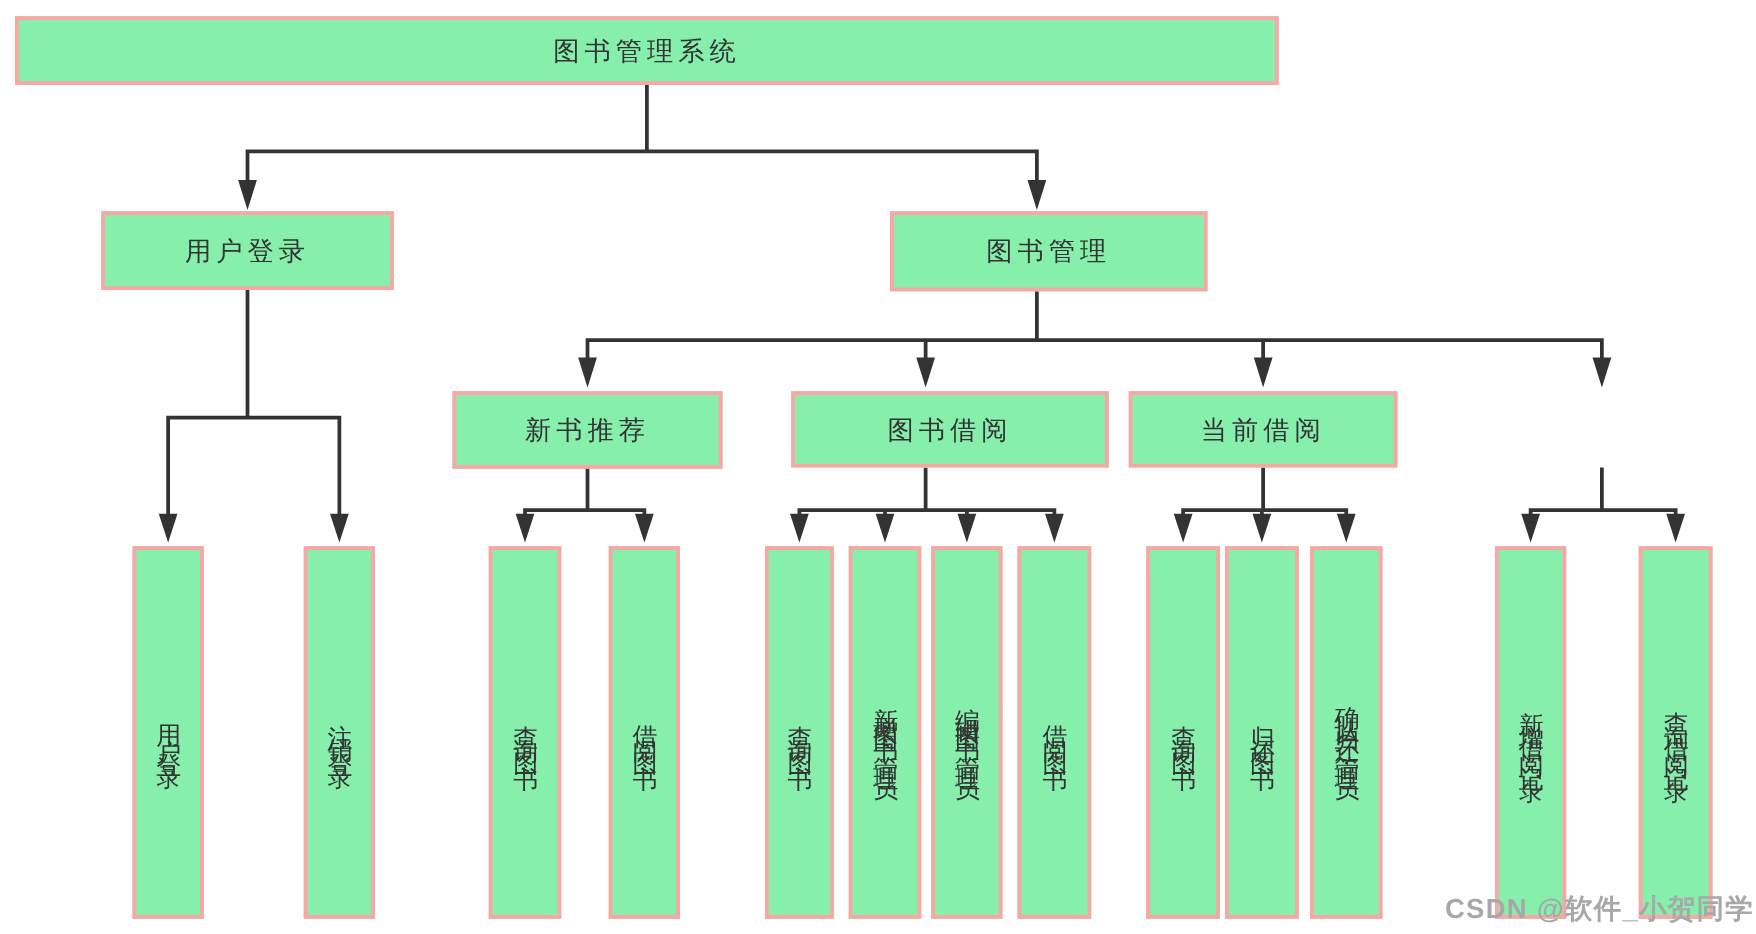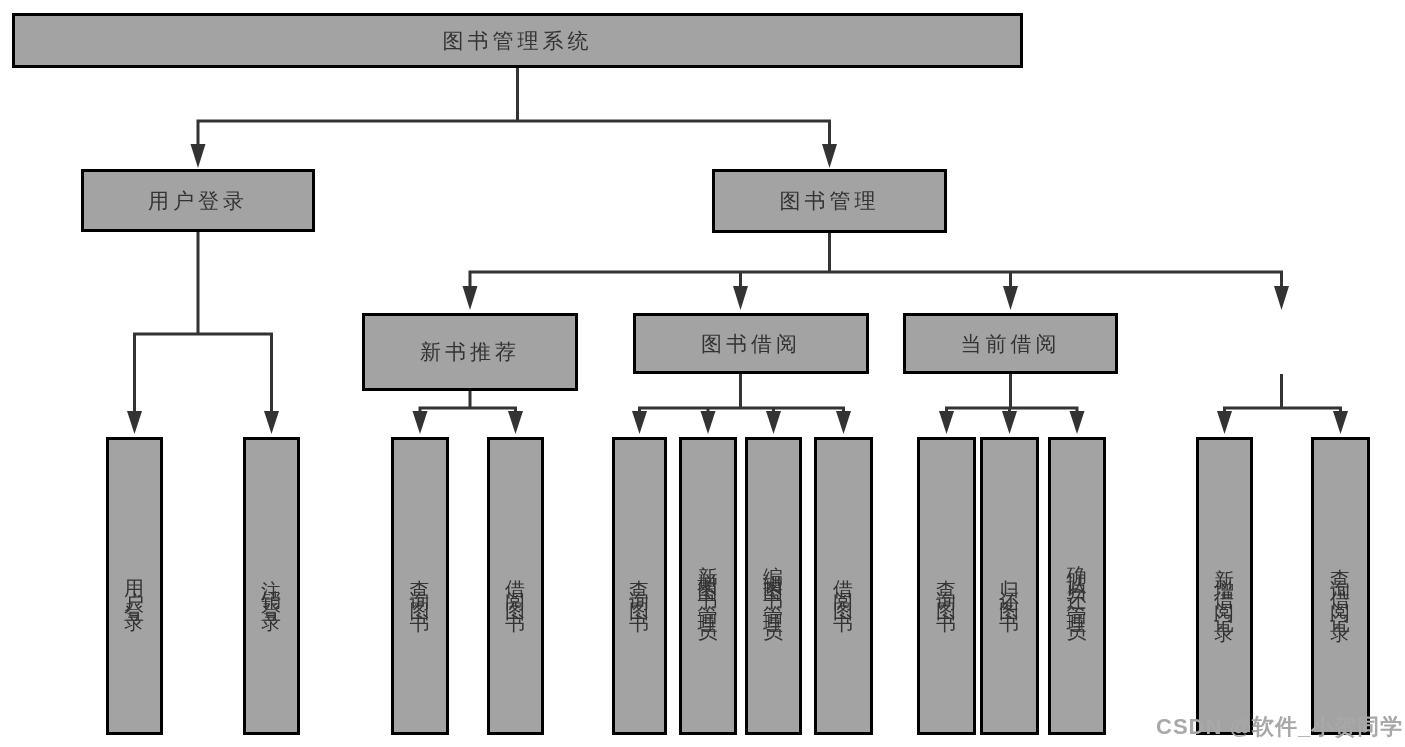--- a/index.html
+++ b/index.html
@@ -14,22 +14,22 @@
   }
   .wires {
     position: absolute;
     left: 0; top: 0;
     width: 1405px; height: 747px;
     z-index: 0;
   }
   .node {
     position: absolute;
     box-sizing: border-box;
-    border: 3px solid #000000;
-    background: #a3a3a3;
+    border: 3px solid #fca5a5;
+    background: #86efac;
     display: flex;
     align-items: center;
     justify-content: center;
     z-index: 1;
   }
   .node .lbl {
     font-size: 21px;
     letter-spacing: 4px;
     color: #333333;
     white-space: nowrap;
@@ -104,28 +104,28 @@
     </g>
   </svg>
 
   <div class="node root-node">
     <span class="lbl">图书管理系统</span>
   </div>
 
   <div class="node" style="left:81px; top:169px; width:234px; height:63px;">
     <span class="lbl">用户登录</span>
   </div>
-  <div class="node" style="left:712px; top:169px; width:235px; height:64px;">
+  <div class="node" style="left:712px; top:169px; width:254px; height:64px;">
     <span class="lbl">图书管理</span>
   </div>
 
-  <div class="node" style="left:362px; top:313px; width:216px; height:78px;">
+  <div class="node" style="left:362px; top:313px; width:216px; height:62px;">
     <span class="lbl">新书推荐</span>
   </div>
-  <div class="node" style="left:633px; top:313px; width:236px; height:61px;">
+  <div class="node" style="left:633px; top:313px; width:254px; height:61px;">
     <span class="lbl">图书借阅</span>
   </div>
   <div class="node" style="left:903px; top:313px; width:215px; height:61px;align-items:center;">
     <span class="lbl">当前借阅</span>
   </div>
 
   <div class="node leaf" style="left:106px; top:437px; width:57px; height:298px;">
     <span class="lbl-v">用户登录</span>
   </div>
   <div class="node leaf" style="left:243px; top:437px; width:57px; height:298px;">

